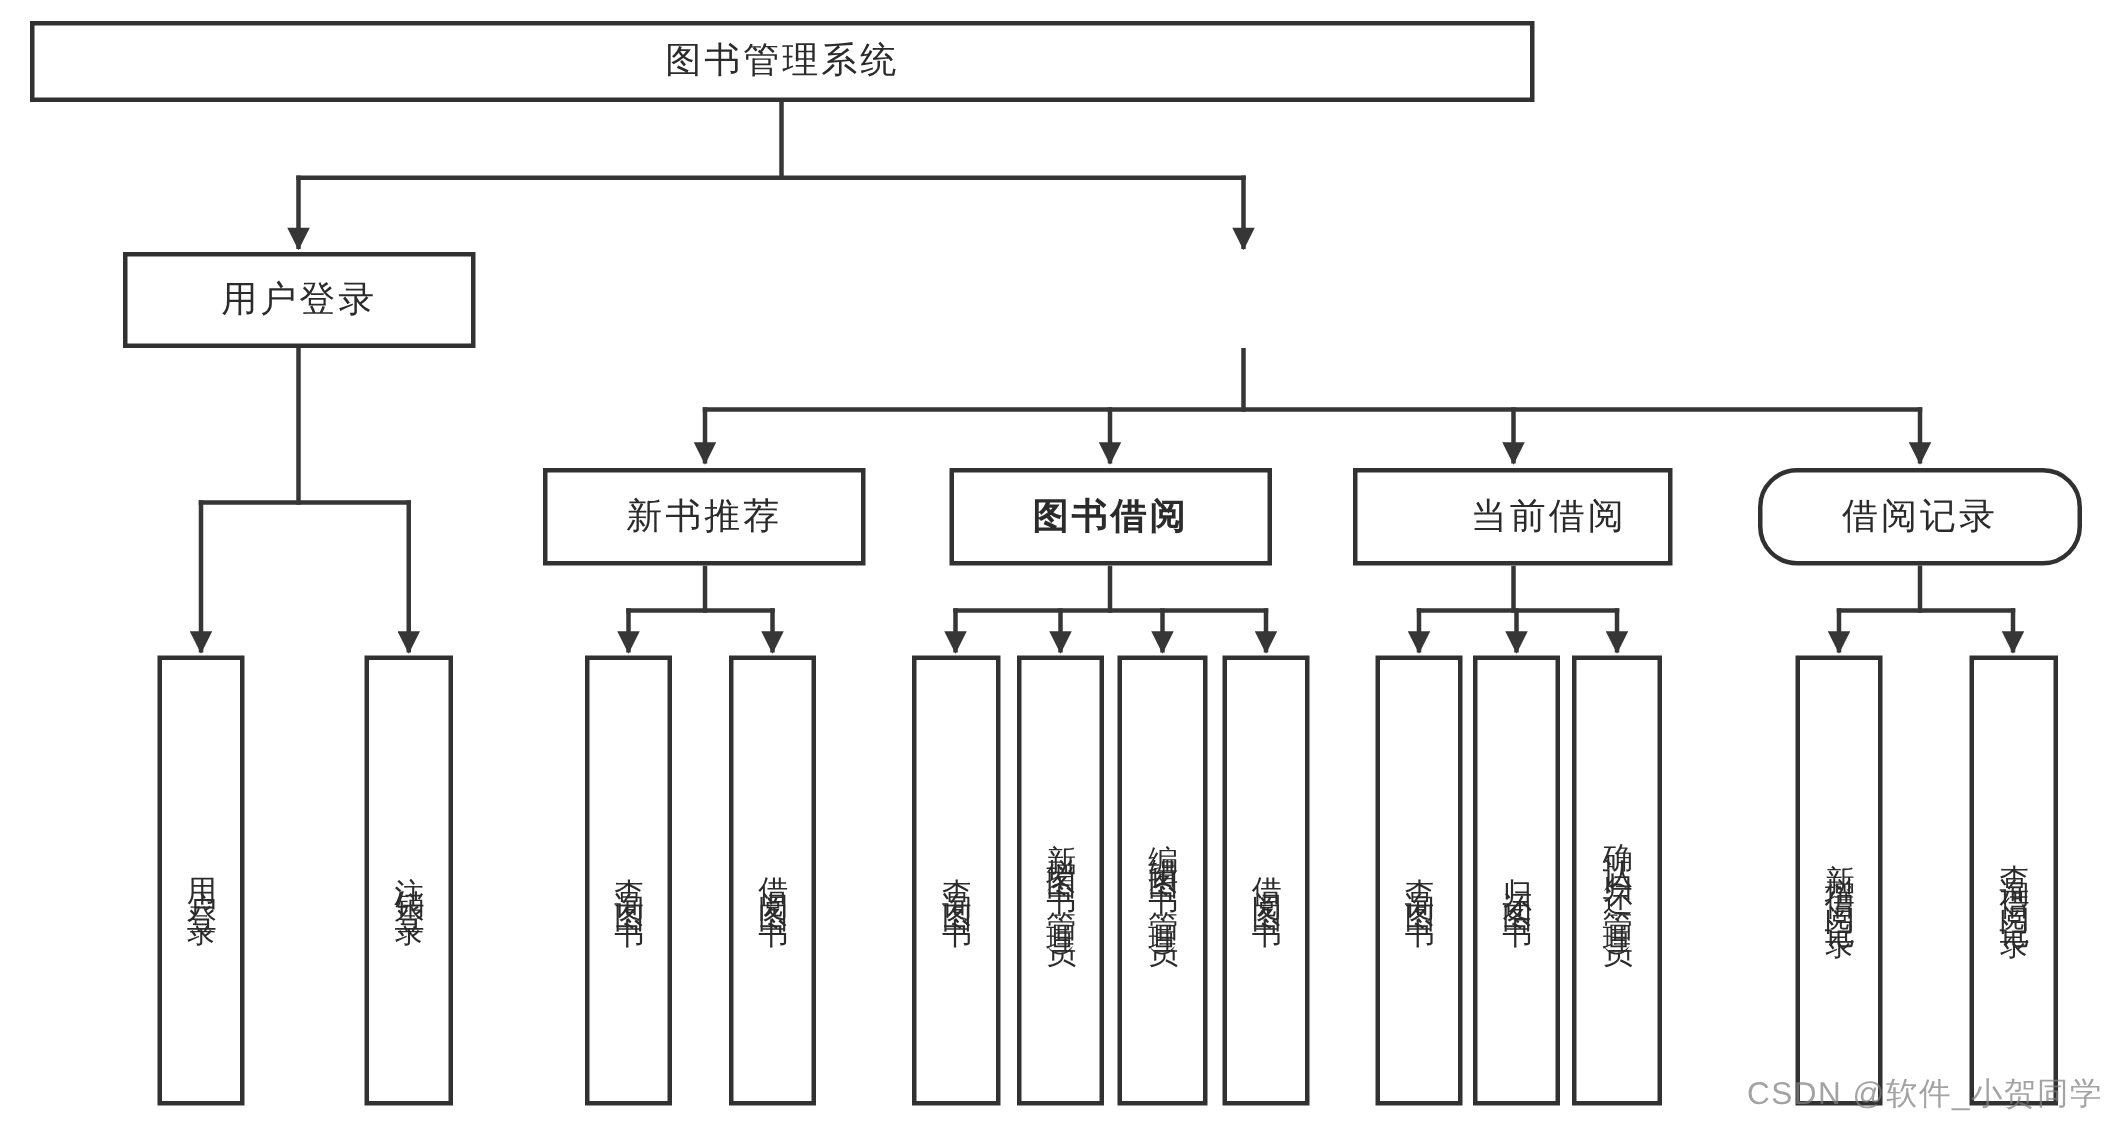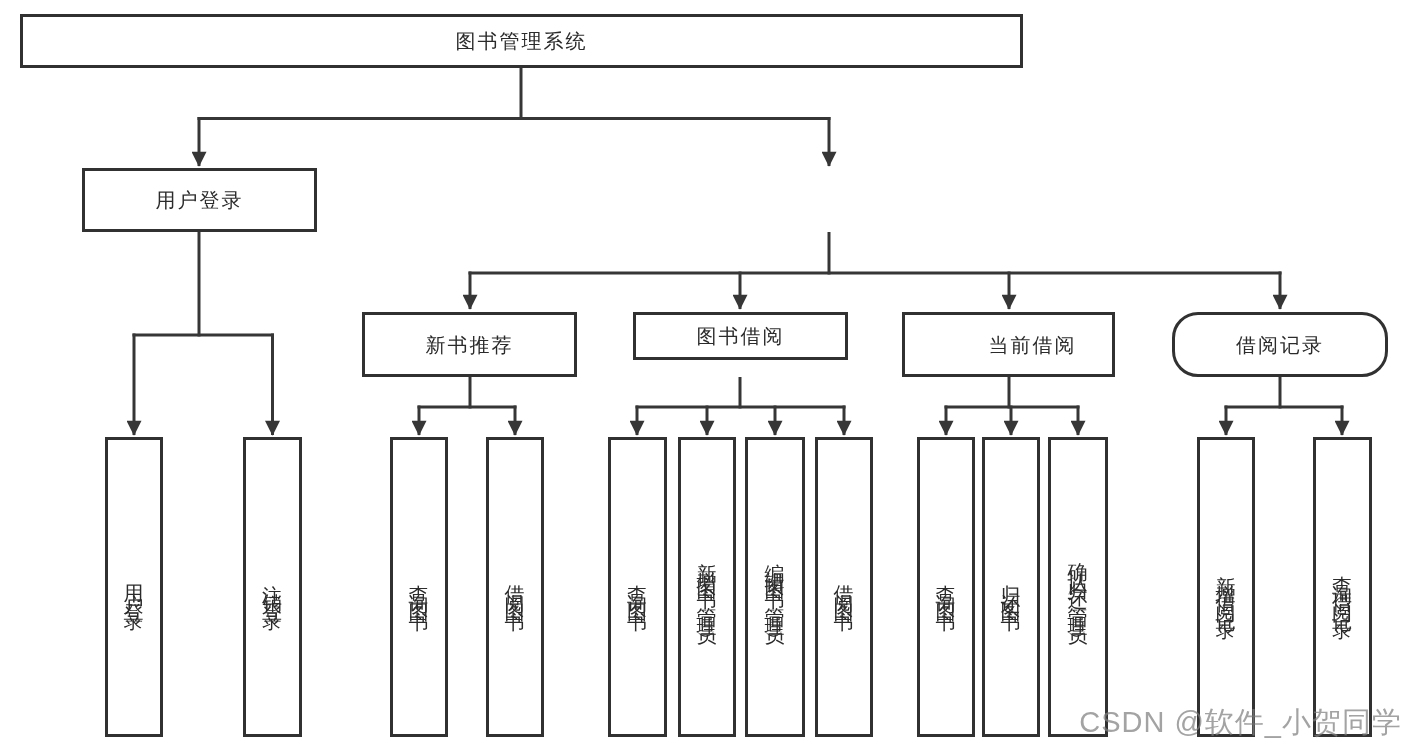--- a/index.html
+++ b/index.html
@@ -6,28 +6,28 @@
   .canvas{
     position:relative;width:1405px;height:747px;background:#ffffff;overflow:hidden;
     font-family:"Liberation Sans","DejaVu Sans",sans-serif;
   }
   .connectors{position:absolute;left:0;top:0;pointer-events:none;}
   .node{
     position:absolute;box-sizing:border-box;background:#ffffff;
     border:3px solid #313131;display:flex;align-items:center;justify-content:center;
     color:#2b2b2b;
   }
-  .hbox{font-size:20px;letter-spacing:2px;line-height:1;}
+  .hbox{font-size:24px;letter-spacing:2px;line-height:1;}
   .vbox .vtext{
     writing-mode:vertical-rl;text-orientation:mixed;
     font-size:20px;letter-spacing:9px;line-height:1;color:#2b2b2b;
   }
   .watermark{
     position:absolute;right:3px;bottom:4px;
-    font-size:29px;letter-spacing:1px;color:rgba(128,128,128,0.72);
+    font-size:21px;letter-spacing:1px;color:rgba(128,128,128,0.72);
     white-space:nowrap;z-index:5;
   }
 </style>
 </head>
 <body>
 
 <div class="canvas">
 
   <svg class="connectors" width="1405" height="747" viewBox="0 0 1405 747">
     <defs>
@@ -83,21 +83,21 @@
     <span>图书管理系统</span>
   </div>
 
   <div class="node hbox" style="left:82px;top:168px;width:235px;height:64px;">
     <span>用户登录</span>
   </div>
 
   <div class="node hbox" style="left:362px;top:312px;width:215px;height:65px;">
     <span>新书推荐</span>
   </div>
-  <div class="node hbox" style="left:633px;top:312px;width:215px;height:48px;">
+  <div class="node hbox" style="left:633px;top:312px;width:215px;height:65px;font-weight:bold;">
     <span>图书借阅</span>
   </div>
   <div class="node hbox" style="left:902px;top:312px;width:213px;height:65px;padding-left:48px;">
     <span>当前借阅</span>
   </div>
   <div class="node hbox" style="left:1172px;top:312px;width:216px;height:65px;border-radius:26px;">
     <span>借阅记录</span>
   </div>
 
   <div class="node vbox" style="left:105px;top:437px;width:58px;height:300px;">

